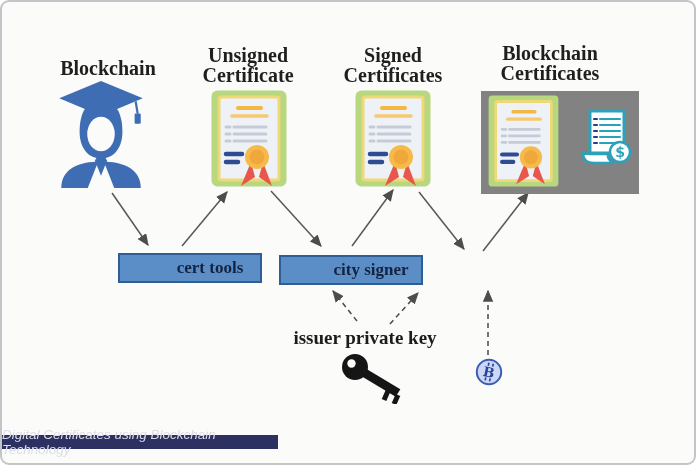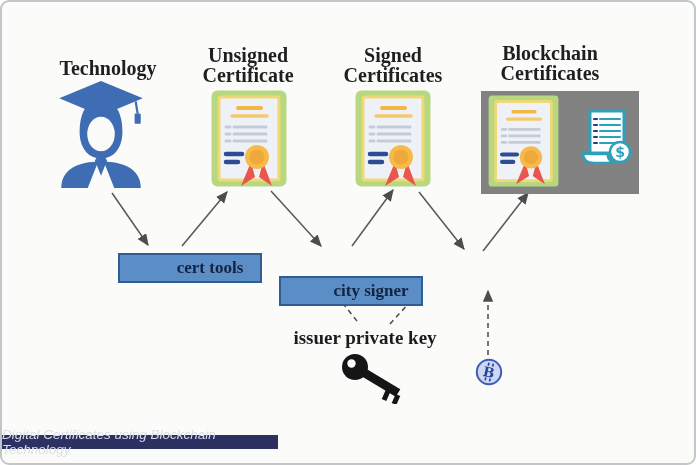--- a/index.html
+++ b/index.html
@@ -57,21 +57,21 @@
       <line x1="417" y1="190" x2="462" y2="247" marker-end="url(#ah)"></line>
       <line x1="481" y1="249" x2="526" y2="191" marker-end="url(#ah)"></line>
     </g>
     <g stroke="#4a4a4a" stroke-width="1.5" fill="none" stroke-dasharray="5,4">
       <line x1="355" y1="319" x2="331" y2="289" marker-end="url(#ah)"></line>
       <line x1="388" y1="322" x2="416" y2="291" marker-end="url(#ah)"></line>
       <line x1="486" y1="353" x2="486" y2="289" marker-end="url(#ah)"></line>
     </g>
   </svg>
 
-  <div class="stage-label" style="left:36px;top:56px;width:140px;">Technology</div>
+  <div class="stage-label" style="left:36px;top:56px;width:140px;">Blockchain</div>
   <div class="stage-label" style="left:181px;top:43px;width:130px;">Unsigned Certificate</div>
   <div class="stage-label" style="left:326px;top:43px;width:130px;">Signed Certificates</div>
   <div class="stage-label" style="left:472px;top:41px;width:152px;">Blockchain Certificates</div>
 
   <svg class="abs" style="left:54px;top:78px;" width="90" height="108" viewBox="0 0 88 106">
     <path d="M44 20 C29 20 23 33 23 51 C23 66 31 77 44 77 C57 77 65 66 65 51 C65 33 59 20 44 20 Z" fill="#3e6db4"></path>
     <ellipse cx="44" cy="53" rx="13.5" ry="17" fill="#fbfbfa"></ellipse>
     <polygon points="44,1 85,18 44,35 3,18" fill="#3e6db4"></polygon>
     <path d="M78 21 L80 33" stroke="#3e6db4" stroke-width="2.2" fill="none"></path>
     <rect x="77" y="33" width="6" height="10" rx="1" fill="#3e6db4"></rect>
@@ -161,21 +161,21 @@
       </g>
       <path d="M3 45 Q3 55 14 55 L33 55 Q27 51 28 46 L10 46 Q6 46 3 45 Z" fill="#ffffff" stroke="#2aa2bc" stroke-width="2.5" stroke-linejoin="round"></path>
       <circle cx="40" cy="44" r="10" fill="#ffffff" stroke="#2aa2bc" stroke-width="2.5"></circle>
       <text x="40" y="49" text-anchor="middle" font-size="14" font-weight="bold" fill="#2aa2bc" font-family="'DejaVu Sans',sans-serif">$</text>
     </svg>
   </div>
 
   <div class="tool-box" style="left:116px;top:251px;">
     <span>cert tools</span>
   </div>
-  <div class="tool-box" style="left:277px;top:253px;margin-top:21px;">
+  <div class="tool-box" style="left:277px;top:253px;">
     <span>city signer</span>
   </div>
 
   <div class="key-label">issuer private key</div>
 
   <svg class="abs" style="left:338px;top:350px;" width="72" height="52" viewBox="0 0 72 52">
     <line x1="23" y1="20" x2="58" y2="41" stroke="#151515" stroke-width="9"></line>
     <line x1="48" y1="39" x2="44" y2="48" stroke="#151515" stroke-width="5"></line>
     <line x1="58" y1="43" x2="54" y2="52" stroke="#151515" stroke-width="5"></line>
     <circle cx="15" cy="15" r="13" fill="#151515"></circle>

